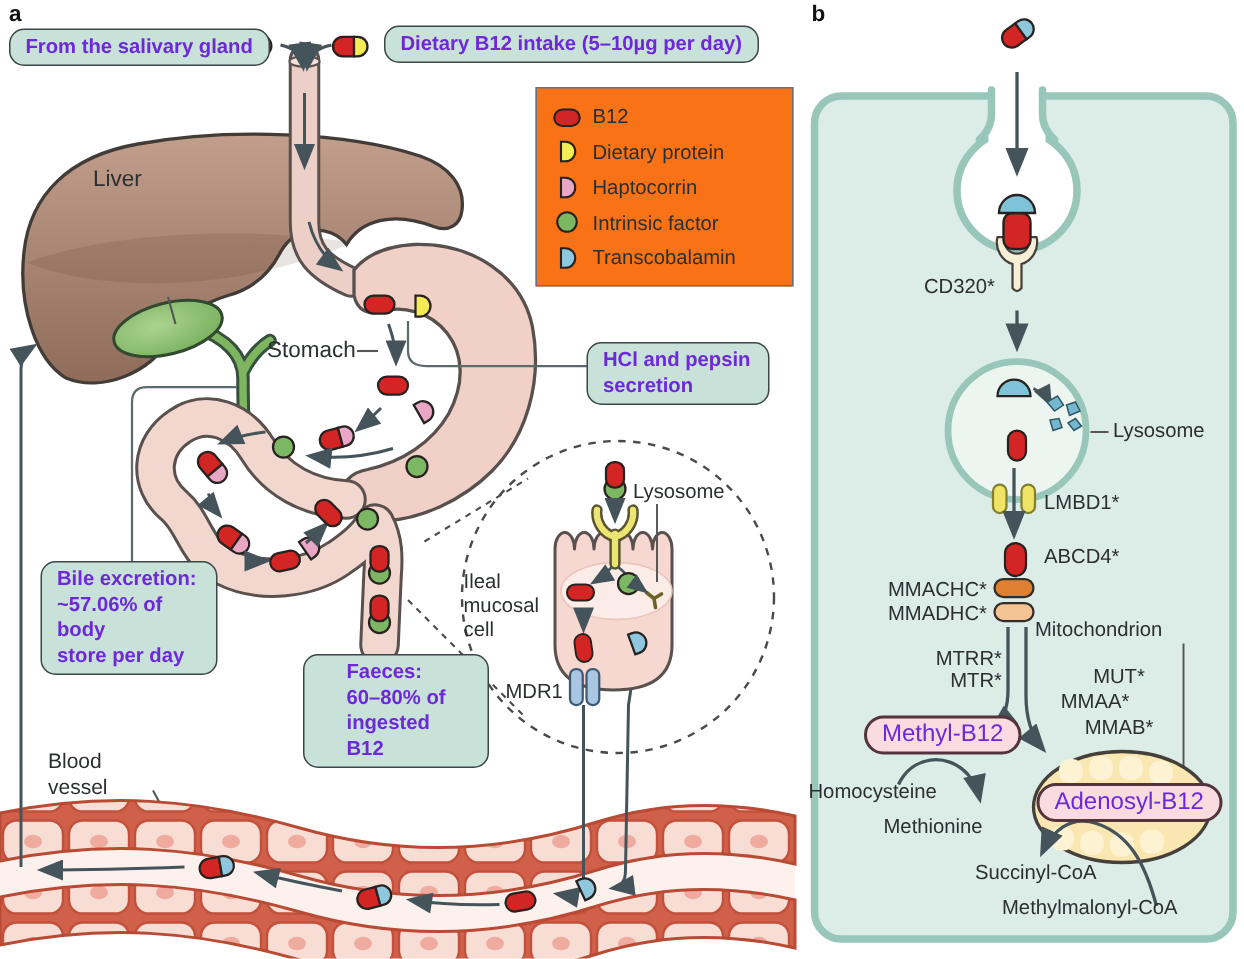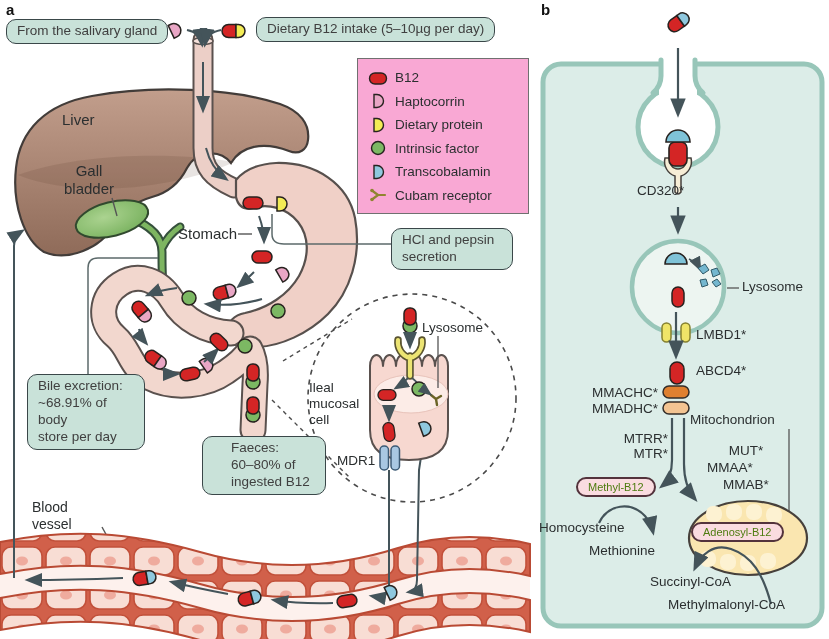--- a/index.html
+++ b/index.html
@@ -4,46 +4,46 @@
 <style>
   html,body{margin:0;padding:0;background:#fff;}
   #stage{position:relative;width:829px;height:639px;overflow:hidden;
          font-family:"Liberation Sans",sans-serif;color:#2b2f30;}
   #art{position:absolute;left:0;top:0;}
   .lbl{position:absolute;font-size:13.5px;line-height:1.18;color:#2b2f30;}
   .lbl-lg{font-size:15px;}
   .multiline{white-space:pre-line;}
   .panel-letter{position:absolute;font-size:15px;font-weight:bold;color:#111;}
   .callout{position:absolute;background:#c9e2d9;border:1.8px solid #3a4749;
-           border-radius:10px;font-size:13.5px;line-height:1.25;color:#404040;
-           padding:3px 10px;}
+           border-radius:10px;font-size:13.5px;line-height:1.25;color:#6d28d9;
+           padding:3px 10px;font-weight:bold;}
   .callout.center{text-align:center;}
   .pinkbox{position:absolute;background:#fadce0;border:2px solid #53333c;
-           border-radius:13px;font-size:11px;color:#4d7c0f;padding:2px 10px;}
-  #legend{position:absolute;left:357px;top:58px;width:152px;background:#f9a8d4;
+           border-radius:13px;font-size:16px;color:#6d28d9;padding:2px 10px;}
+  #legend{position:absolute;left:357px;top:58px;width:152px;background:#f97316;
           border:1.5px solid #707070;padding:7px 8px 6px 10px;}
   .legend-row{display:flex;align-items:center;gap:7px;height:23.5px;font-size:13.5px;}
   .legend-ic{width:20px;display:flex;justify-content:center;}
   
   #lab-a{left:6px;top:1px;}
   #box-salivary{left:6px;top:19px;}
   #box-dietary{left:256px;top:17px;}
   #lab-liver{left:62px;top:111px;}
   #lab-gall{left:56px;top:162px;width:66px;text-align:center;}
   #lab-stomach{left:178px;top:225px;}
   #box-hcl{left:391px;top:228px;width:100px;}
   #box-bile{left:27px;top:374px;width:96px;}
   #lab-ileal{left:309px;top:380px;}
   #lab-lyso-a{left:422px;top:320px;}
   #lab-mdr1{left:337px;top:453px;}
   #box-faeces{left:202px;top:436px;width:84px;padding-left:28px;}
   #lab-vessel{left:32px;top:499px;font-size:14px;}
   
   #lab-b{left:541px;top:1px;}
-  #lab-cd320{left:616px;top:183px;margin-left:21px;}
+  #lab-cd320{left:616px;top:183px;}
   #lab-lyso-b{left:742px;top:279px;}
   #lab-lmbd1{left:696px;top:327px;}
   #lab-abcd4{left:696px;top:343px;margin-top:20px;}
   #lab-mmachc{left:580px;top:385px;width:78px;text-align:right;}
   #lab-mmadhc{left:580px;top:401px;width:78px;text-align:right;}
   #lab-mtrr{left:600px;top:431px;width:68px;text-align:right;}
   #lab-mtr{left:600px;top:446px;width:68px;text-align:right;}
   #lab-mito{left:690px;top:412px;}
   #lab-mut{left:710px;top:443px;width:72px;text-align:center;}
   #lab-mmaa{left:694px;top:460px;width:72px;text-align:center;}
@@ -339,82 +339,70 @@
 </svg>
 
   <div class="panel-letter" id="lab-a">a</div>
   <div class="panel-letter" id="lab-b">b</div>
 
   <div class="callout center" id="box-salivary">From the salivary gland</div>
   <div class="callout center" id="box-dietary">Dietary B12 intake (5–10µg per day)</div>
   <div class="callout multiline" id="box-hcl">HCl and pepsin
 secretion</div>
   <div class="callout multiline" id="box-bile">Bile excretion:
-~68.91% of body
+~57.06% of body
 store per day</div>
   <div class="callout multiline" id="box-faeces">Faeces:
 60–80% of
 ingested B12</div>
 
   <div id="legend">
     <div class="legend-row">
       <span class="legend-ic">
         <svg width="20" height="14">
             <rect x="1.5" y="2" width="17" height="11" rx="5.5" fill="#d42525" stroke="#27221f" stroke-width="1.4"></rect>
           </svg>
         </span>
       <span>B12</span>
     </div>
     <div class="legend-row">
       <span class="legend-ic">
         <svg width="20" height="16">
+            <path d="M6 1.5 L9 1.5 A6.5 6.5 0 0 1 9 14.5 L6 14.5 Z" fill="#f3ec55" stroke="#27221f" stroke-width="1.4"></path>
+          </svg>
+        </span>
+      <span>Dietary protein</span>
+    </div>
+    <div class="legend-row">
+      <span class="legend-ic">
+        <svg width="20" height="16">
             <path d="M6 1.5 L9 1.5 A6.5 6.5 0 0 1 9 14.5 L6 14.5 Z" fill="#e9a6c5" stroke="#27221f" stroke-width="1.4"></path>
           </svg>
         </span>
       <span>Haptocorrin</span>
-    </div>
-    <div class="legend-row">
-      <span class="legend-ic">
-        <svg width="20" height="16">
-            <path d="M6 1.5 L9 1.5 A6.5 6.5 0 0 1 9 14.5 L6 14.5 Z" fill="#f3ec55" stroke="#27221f" stroke-width="1.4"></path>
-          </svg>
-        </span>
-      <span>Dietary protein</span>
     </div>
     <div class="legend-row">
       <span class="legend-ic">
         <svg width="20" height="16">
             <circle cx="10" cy="8" r="6.5" fill="#7cb863" stroke="#27221f" stroke-width="1.4"></circle>
           </svg>
         </span>
       <span>Intrinsic factor</span>
     </div>
     <div class="legend-row">
       <span class="legend-ic">
         <svg width="20" height="16">
             <path d="M6 1.5 L9 1.5 A6.5 6.5 0 0 1 9 14.5 L6 14.5 Z" fill="#8fc8de" stroke="#27221f" stroke-width="1.4"></path>
           </svg>
         </span>
       <span>Transcobalamin</span>
     </div>
-    <div class="legend-row">
-      <span class="legend-ic">
-        <svg width="20" height="16">
-            <path d="M17 8 L10 8 M10 8 L4 3.5 M10 8 L4 12.5" fill="none" stroke="#8f852f" stroke-width="2.2" stroke-linecap="round"></path>
-            <circle cx="4" cy="3.5" r="1.8" fill="#8f852f"></circle>
-            <circle cx="4" cy="12.5" r="1.8" fill="#8f852f"></circle>
-          </svg>
-        </span>
-      <span>Cubam receptor</span>
-    </div>
   </div>
 
   <div class="lbl lbl-lg" id="lab-liver">Liver</div>
-  <div class="lbl lbl-lg multiline" id="lab-gall">Gall
-bladder</div>
   <div class="lbl lbl-lg" id="lab-stomach">Stomach</div>
   <div class="lbl multiline" id="lab-ileal">Ileal
 mucosal
 cell</div>
   <div class="lbl" id="lab-lyso-a">Lysosome</div>
   <div class="lbl" id="lab-mdr1">MDR1</div>
   <div class="lbl multiline" id="lab-vessel">Blood
 vessel</div>
 
   <div class="lbl" id="lab-cd320">CD320*</div>

